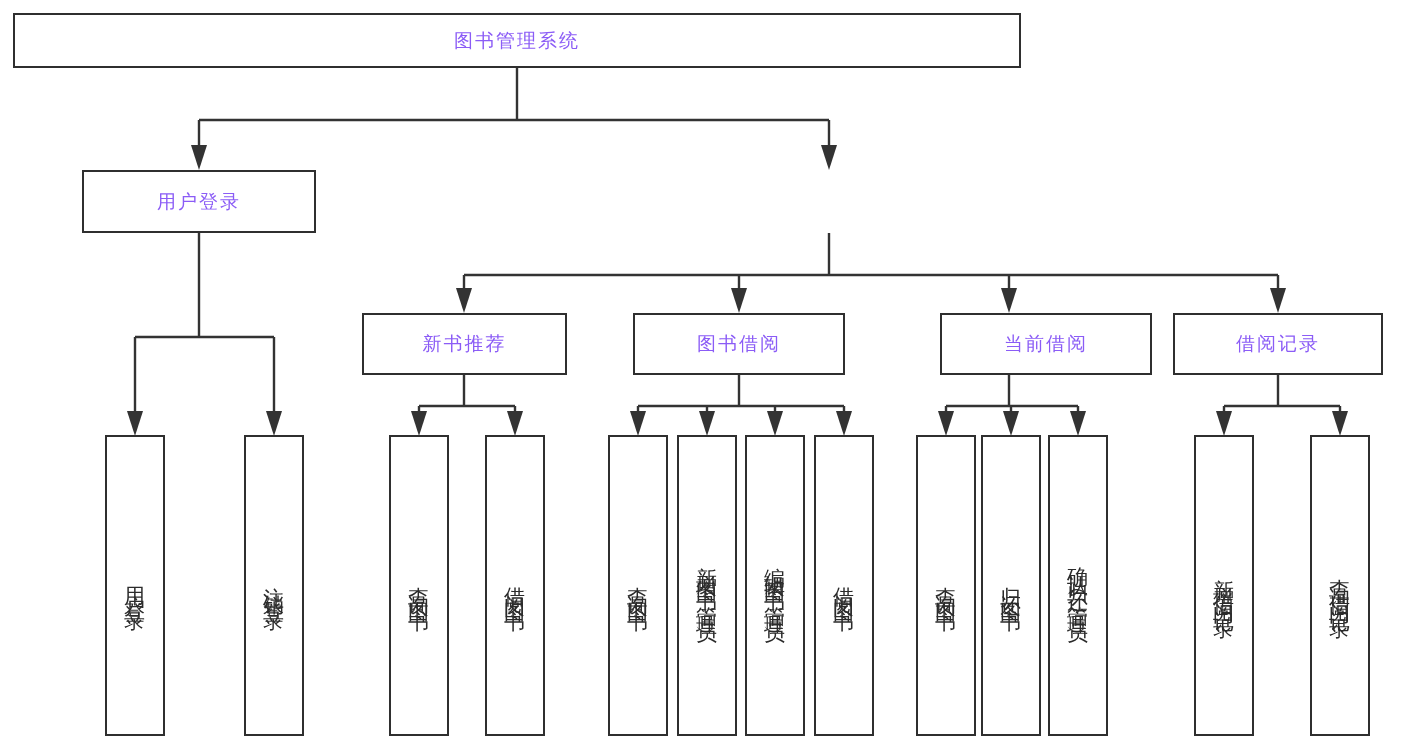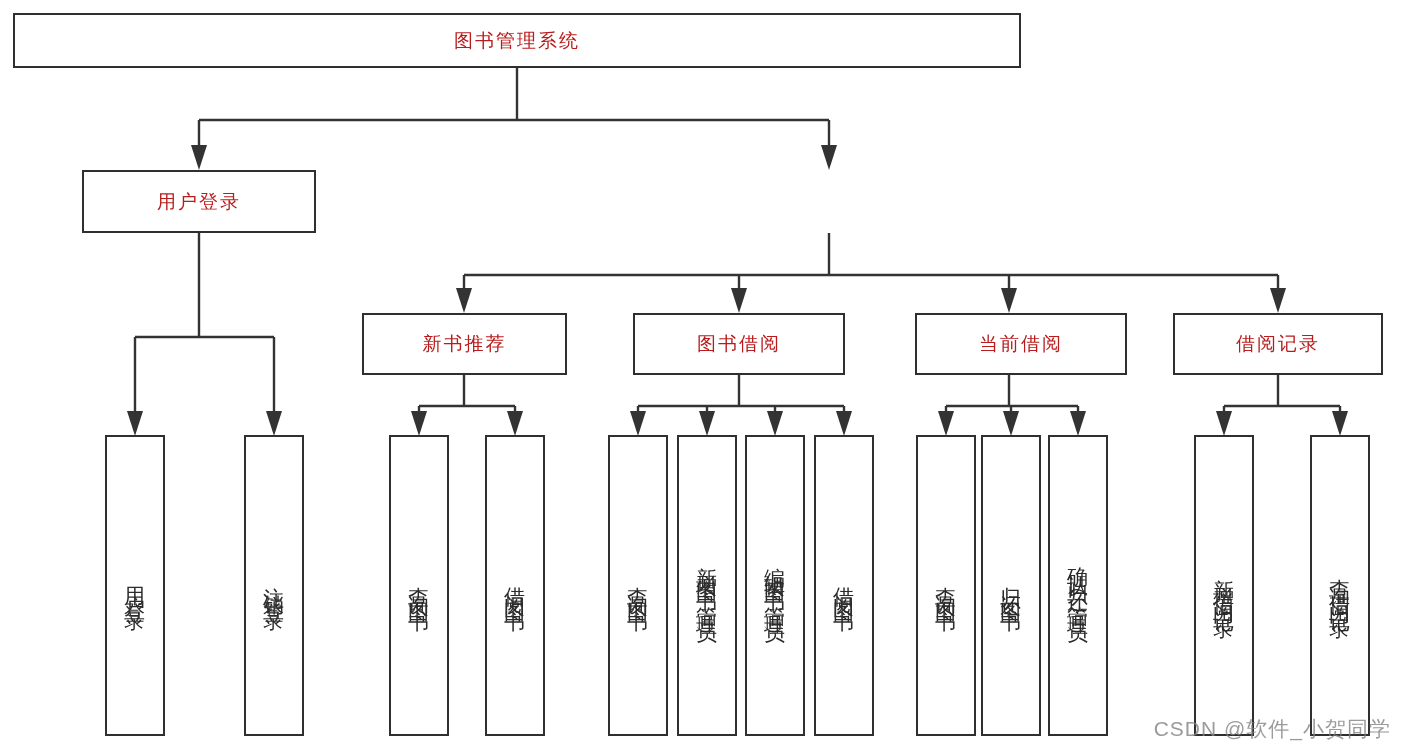--- a/index.html
+++ b/index.html
@@ -18,21 +18,21 @@
     position:absolute;
     box-sizing:border-box;
     background:#ffffff;
     border:2.5px solid #2f2f2f;
     display:flex;align-items:center;justify-content:center;
     z-index:2;
   }
   .node .lbl{
     font-size:19px;
     letter-spacing:2px;
-    color:#b91c1c;
+    color:#8b5cf6;
     white-space:nowrap;
   }
   .leaf{
     position:absolute;
     box-sizing:border-box;
     width:60px;height:301px;
     top:435px;
     background:#ffffff;
     border:2.5px solid #2f2f2f;
     display:flex;align-items:center;justify-content:center;
@@ -48,21 +48,21 @@
     white-space:nowrap;
   }
   
   .box-root{left:13px;top:13px;width:1008px;height:55px;}
   .box-user-login{left:82px;top:170px;width:234px;height:63px;}
   .box-book-mgmt{left:710px;top:170px;width:238px;height:63px;}
   
   .box-l3{top:313px;height:62px;}
   .box-new-book{left:362px;width:205px;}
   .box-book-borrow{left:633px;width:212px;}
-  .box-current-borrow{left:915px;width:212px;text-align:center;}
+  .box-current-borrow{left:940px;width:212px;text-align:center;}
   .box-borrow-records{left:1173px;width:210px;}
   
   .leaf-a1{left:105px;}  .leaf-a2{left:244px;}
   .leaf-b1{left:389px;}  .leaf-b2{left:485px;}
   .leaf-c1{left:608px;}  .leaf-c2{left:677px;}  .leaf-c3{left:745px;}  .leaf-c4{left:814px;}
   .leaf-d1{left:916px;}  .leaf-d2{left:981px;}  .leaf-d3{left:1048px;}
   .leaf-e1{left:1194px;} .leaf-e2{left:1310px;}
   .watermark{
     position:absolute;
     right:14px;bottom:4px;
@@ -172,15 +172,14 @@
     <span class="vlbl">确认归还（管理员）</span>
   </div>
 
   <div class="leaf leaf-e1">
     <span class="vlbl">新增借阅记录</span>
   </div>
   <div class="leaf leaf-e2">
     <span class="vlbl">查询借阅记录</span>
   </div>
 
-  <div class="watermark">CSDN @软件_小贺同学</div>
 
 </div>
 
 </body></html>

